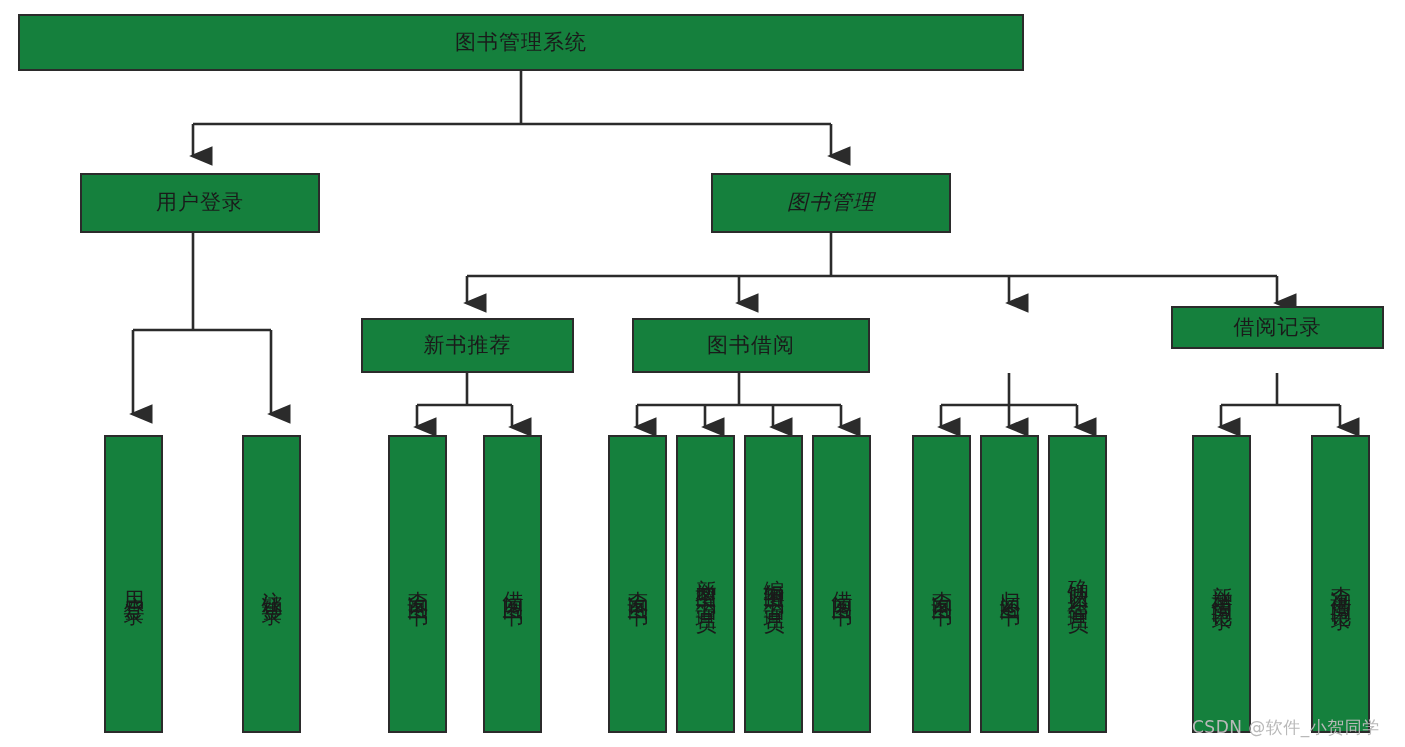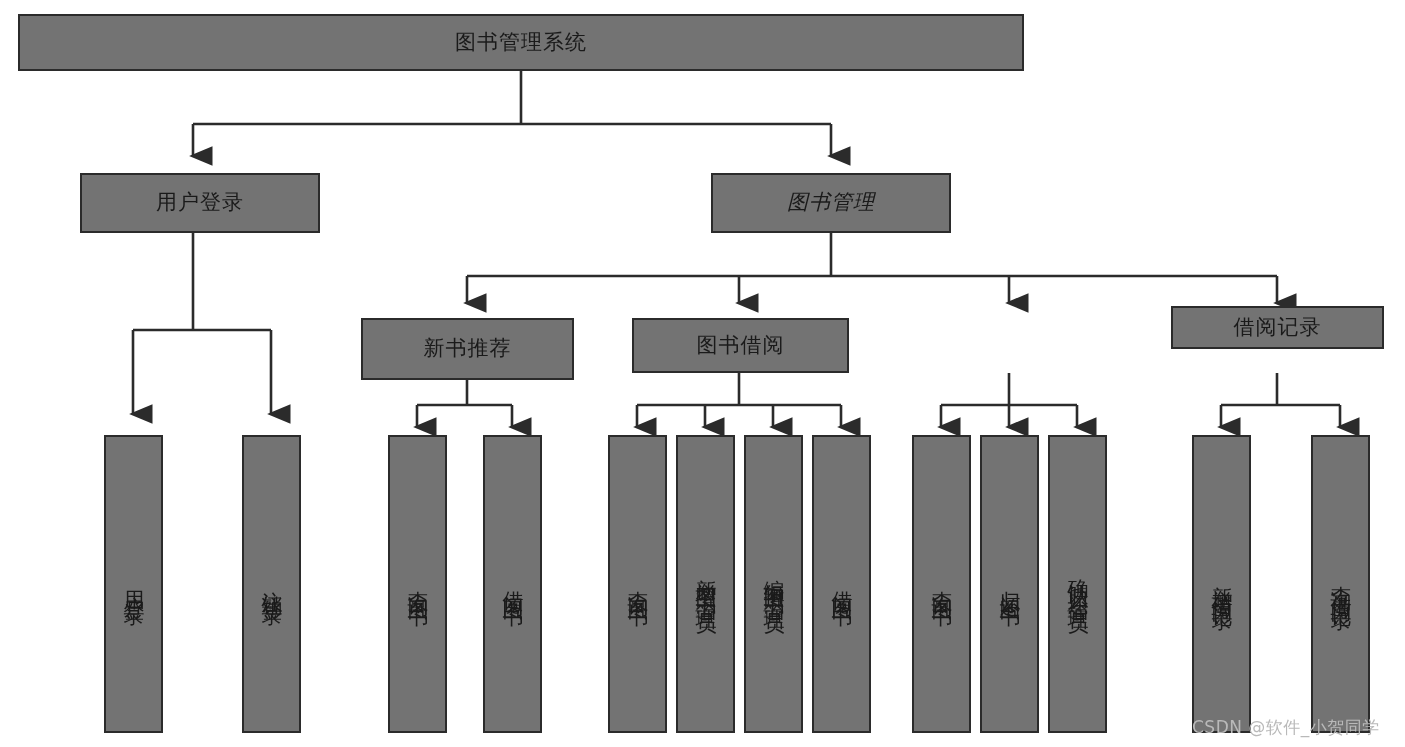--- a/index.html
+++ b/index.html
@@ -21,21 +21,21 @@
     position: absolute;
     left: 0;
     top: 0;
     width: 1405px;
     height: 747px;
     pointer-events: none;
   }
   .node {
     position: absolute;
     box-sizing: border-box;
-    background: #737373;
+    background: #15803d;
     border: 2px solid #2b2b2b;
     display: flex;
     align-items: center;
     justify-content: center;
     color: #1a1a1a;
   }
   .node.h {
     font-size: 21px;
     letter-spacing: 1px;
     line-height: 1.1;
@@ -127,25 +127,25 @@
   </div>
 
   <div class="node h" style="left:80px; top:173px; width:240px; height:60px;">
     <span>用户登录</span>
   </div>
 
   <div class="node h" style="left:711px; top:173px; width:240px; height:60px;font-style:italic;">
     <span>图书管理</span>
   </div>
 
-  <div class="node h" style="left:361px; top:318px; width:213px; height:62px;">
+  <div class="node h" style="left:361px; top:318px; width:213px; height:55px;">
     <span>新书推荐</span>
   </div>
 
-  <div class="node h" style="left:632px; top:318px; width:217px; height:55px;">
+  <div class="node h" style="left:632px; top:318px; width:238px; height:55px;">
     <span>图书借阅</span>
   </div>
 
 
   <div class="node h" style="left:1171px; top:306px; width:213px; height:43px;">
     <span>借阅记录</span>
   </div>
 
   <div class="node v" style="left:104px; top:435px; width:59px; height:298px;">
     <span class="vtext">用户登录</span>

